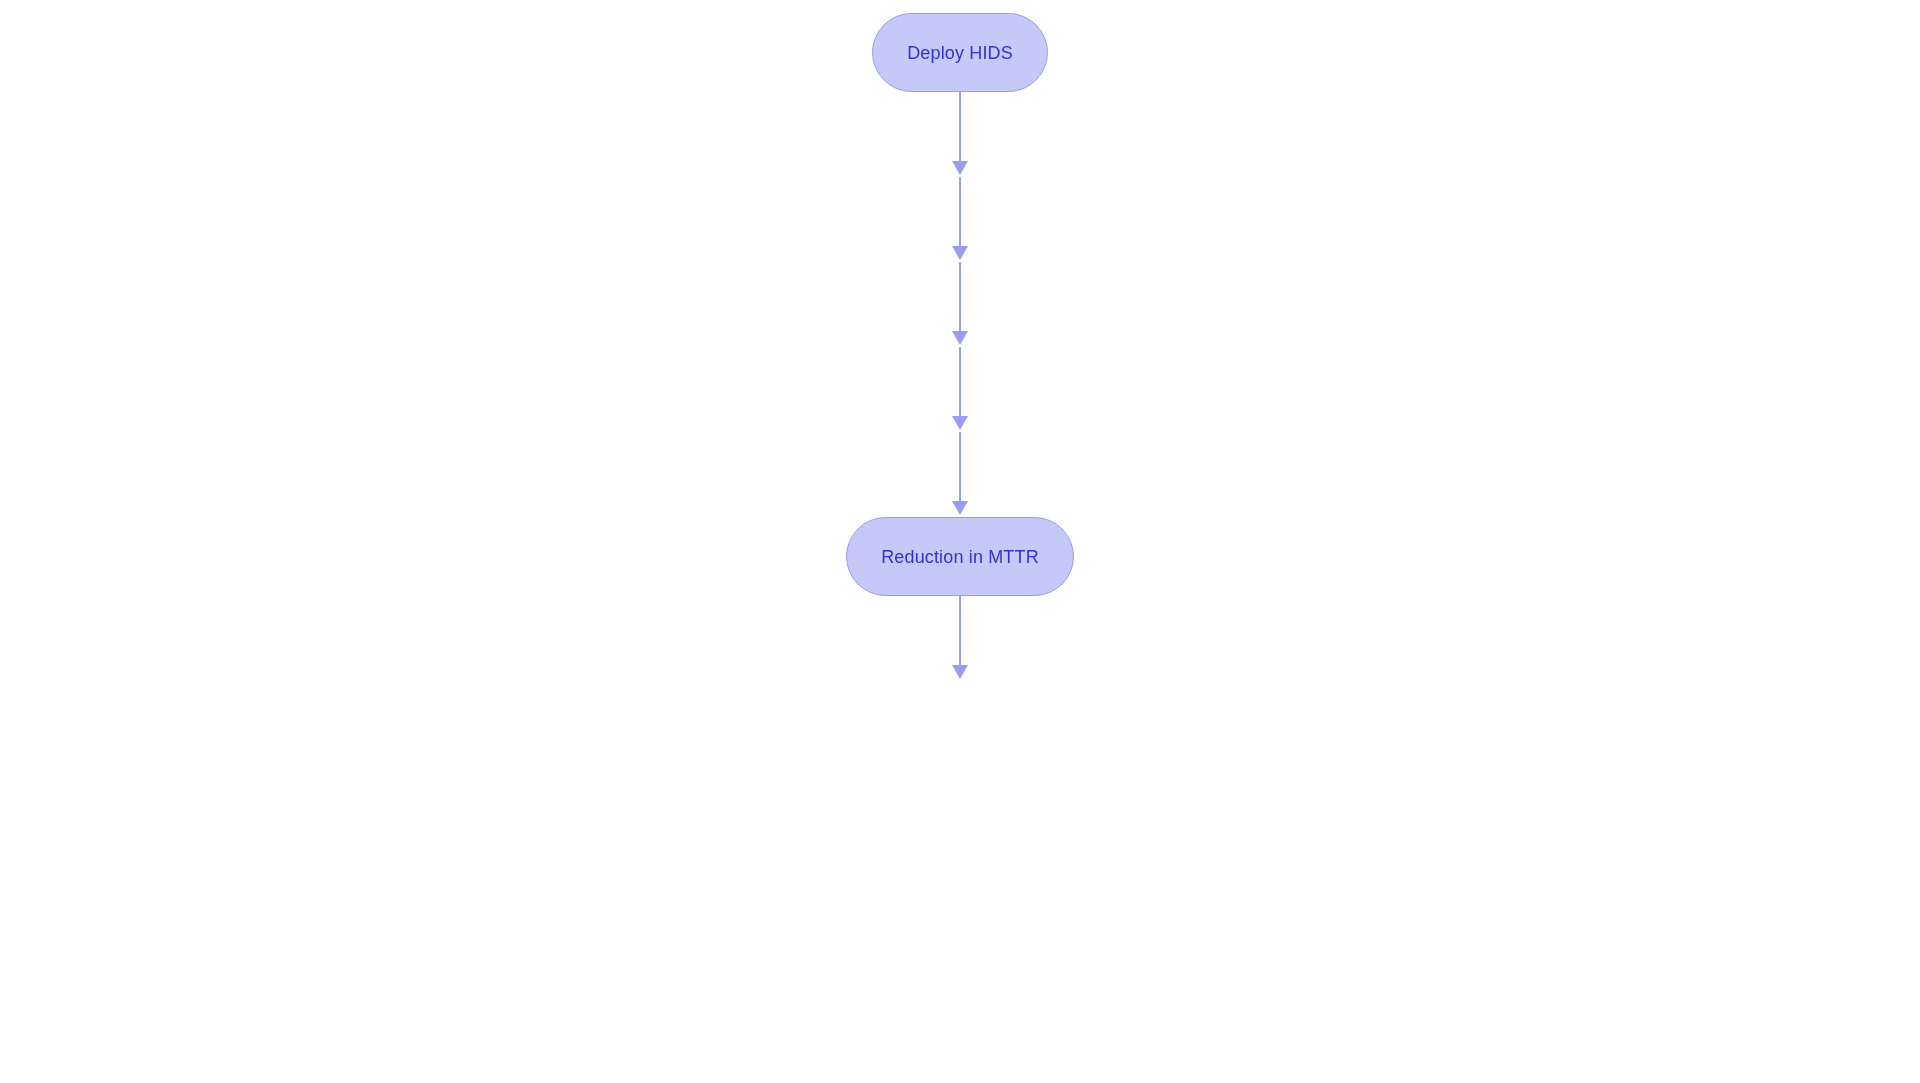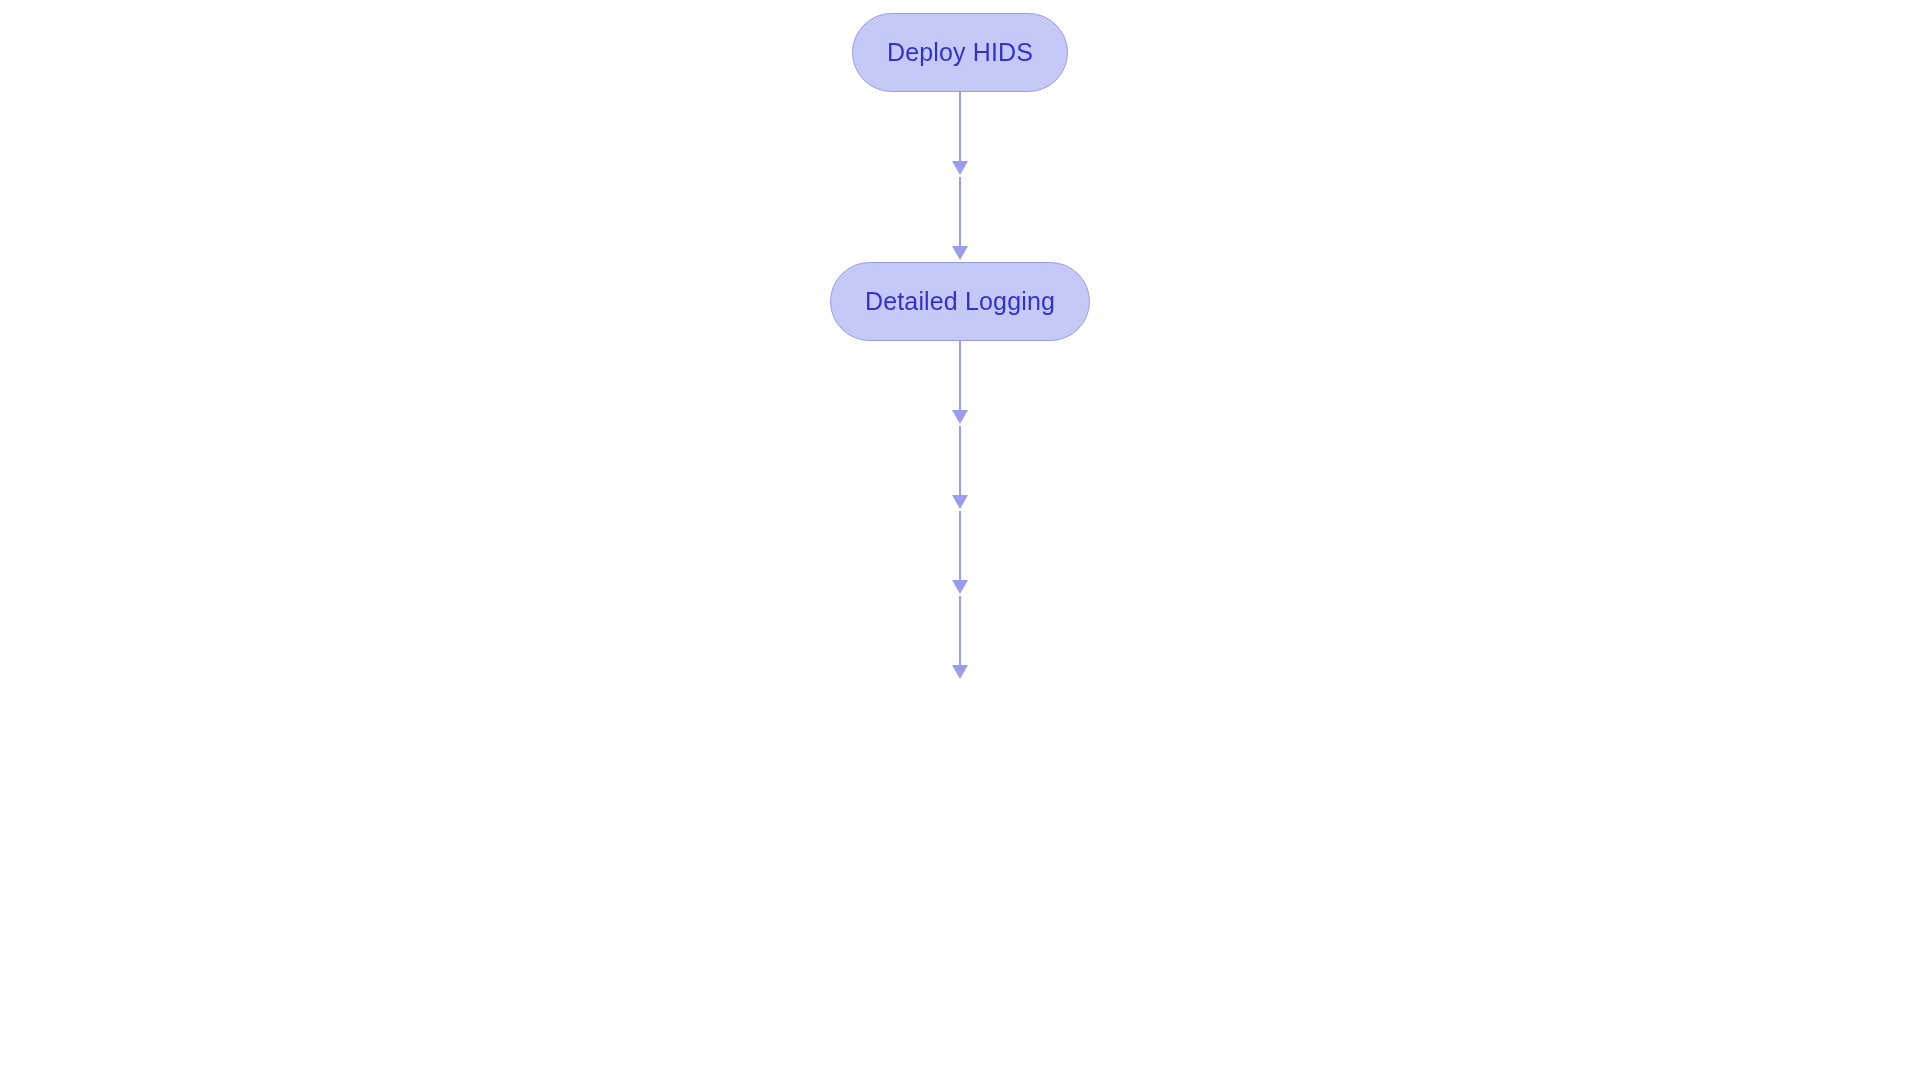--- a/index.html
+++ b/index.html
@@ -38,21 +38,21 @@
     justify-content: center;
     background: #c5c9f8;
     border: 1.6px solid #9a9ce8;
     border-radius: 40px;
     padding: 0 34px;
     white-space: nowrap;
     flex: 0 0 auto;
   }
   .node-label {
     color: #3333cc;
-    font-size: 25px;
+    font-size: 18px;
     line-height: 1;
     letter-spacing: 0.15px;
     font-weight: 400;
   }
   .connector {
     position: relative;
     width: 20px;
     height: 85px;
     flex: 0 0 auto;
   }
@@ -94,41 +94,41 @@
       <div class="conn-line"></div>
       <div class="conn-head"></div>
     </div>
 
 
     <div class="connector">
       <div class="conn-line"></div>
       <div class="conn-head"></div>
     </div>
 
-    <div class="node">
-      <span class="node-label">Detailed Logging</span>
-    </div>
 
     <div class="connector">
       <div class="conn-line"></div>
       <div class="conn-head"></div>
     </div>
 
 
     <div class="connector">
       <div class="conn-line"></div>
       <div class="conn-head"></div>
     </div>
 
 
     <div class="connector">
       <div class="conn-line"></div>
       <div class="conn-head"></div>
     </div>
 
+    <div class="node">
+      <span class="node-label">Reduction in MTTR</span>
+    </div>
 
     <div class="connector">
       <div class="conn-line"></div>
       <div class="conn-head"></div>
     </div>
 
 
   </div>
 </div>
 

